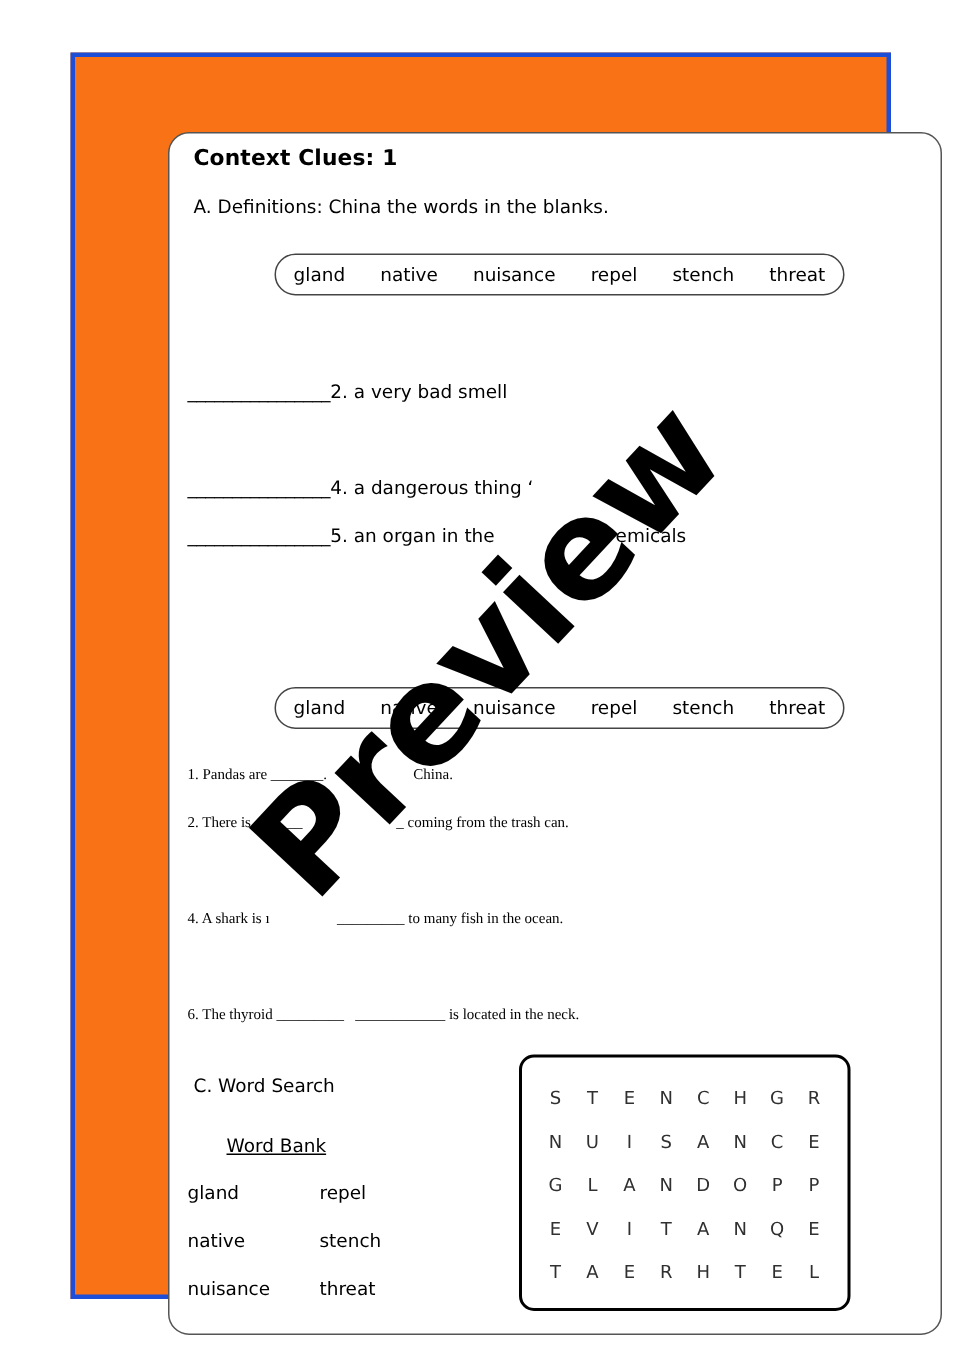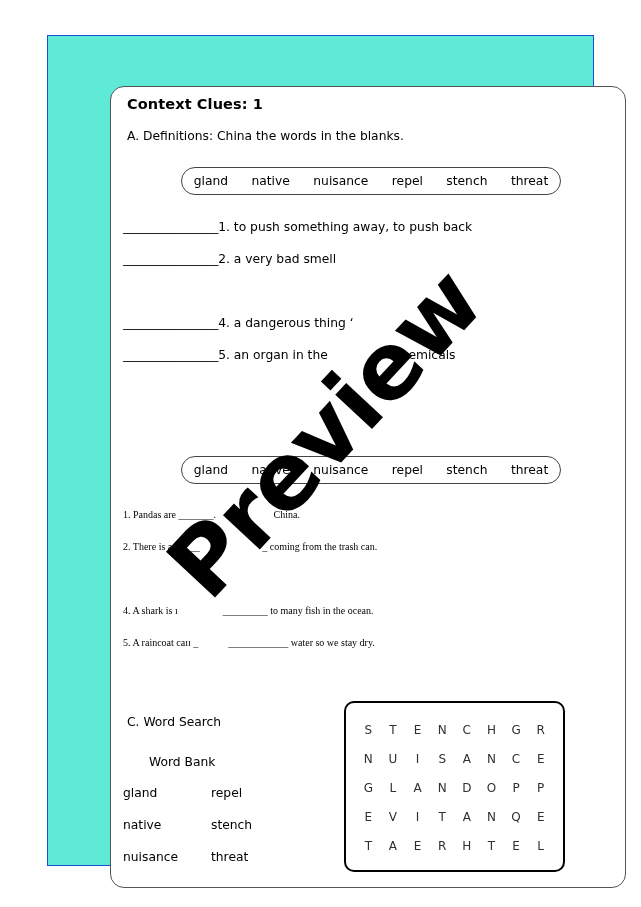--- a/index.html
+++ b/index.html
@@ -17,23 +17,23 @@
     overflow: hidden;
   }
 
   
   #page-frame {
     position: absolute;
     left: 47px;
     top: 35px;
     width: 547px;
     height: 831px;
-    border: 1px solid #1d4ed8;
-    box-sizing: border-box;
-    background: #5eead4;
+    border: 3px solid #1d4ed8;
+    box-sizing: border-box;
+    background: #f97316;
   }
 
   
   #worksheet-card {
     position: absolute;
     left: 62px;
     top: 50px;
     width: 516px;
     height: 802px;
     border: 1px solid #555555;
@@ -111,20 +111,21 @@
     font-size: 10px;
     white-space: pre;
     font-family: Liberation Serif, serif;
   }
 
   
   #wordbank-title {
     position: absolute;
     left: 38px;
     font-size: 12.3px;
+    text-decoration: underline;
     white-space: nowrap;
   }
   .bank-item {
     position: absolute;
     font-size: 12.3px;
     white-space: nowrap;
   }
 
   
   #wordsearch-box {
@@ -188,21 +189,20 @@
 
       <div class="wordbox" id="wordbox-a" style="left:70px; top:80px; width:380px;">
         <span>gland</span>
         <span>native</span>
         <span>nuisance</span>
         <span>repel</span>
         <span>stench</span>
         <span>threat</span>
       </div>
 
-      <div class="def-row" style="top:133px;"><span class="blank-a">________________</span><span>1. to push something away, to push back</span></div>
 
       <div class="def-row" style="top:165px;"><span class="blank-a">________________</span><span>2. a very bad smell</span></div>
 
 
       <div class="def-row" style="top:229px;"><span class="blank-a">________________</span><span>4. a dangerous thing ‘</span></div>
 
       <div class="def-row" style="top:261px;"><span class="blank-a">________________</span><span>5. an organ in the                     emicals</span></div>
 
 
 
@@ -211,21 +211,21 @@
         <span>native</span>
         <span>nuisance</span>
         <span>repel</span>
         <span>stench</span>
         <span>threat</span>
       </div>
 
       <div class="sent-row" style="top:422px;">1. Pandas are _______.                       China.</div>
       <div class="sent-row" style="top:454px;">2. There is a _____                         _ coming from the trash can.</div>
       <div class="sent-row" style="top:518px;">4. A shark is ı                  _________ to many fish in the ocean.</div>
-      <div class="sent-row" style="top:550px;">5. A raincoat caıı _            ____________ water so we stay dry.</div>
+      <div class="sent-row" style="top:582px;">6. The thyroid _________   ____________ is located in the neck.</div>
 
       <div class="section-label" style="top:628px;">C. Word Search</div>
 
       <div id="wordbank-title" style="top:668px;">Word Bank</div>
 
       <div class="bank-item" style="left:12px; top:699px;">gland</div>
       <div class="bank-item" style="left:100px; top:699px;">repel</div>
 
       <div class="bank-item" style="left:12px; top:731px;">native</div>
       <div class="bank-item" style="left:100px; top:731px;">stench</div>

